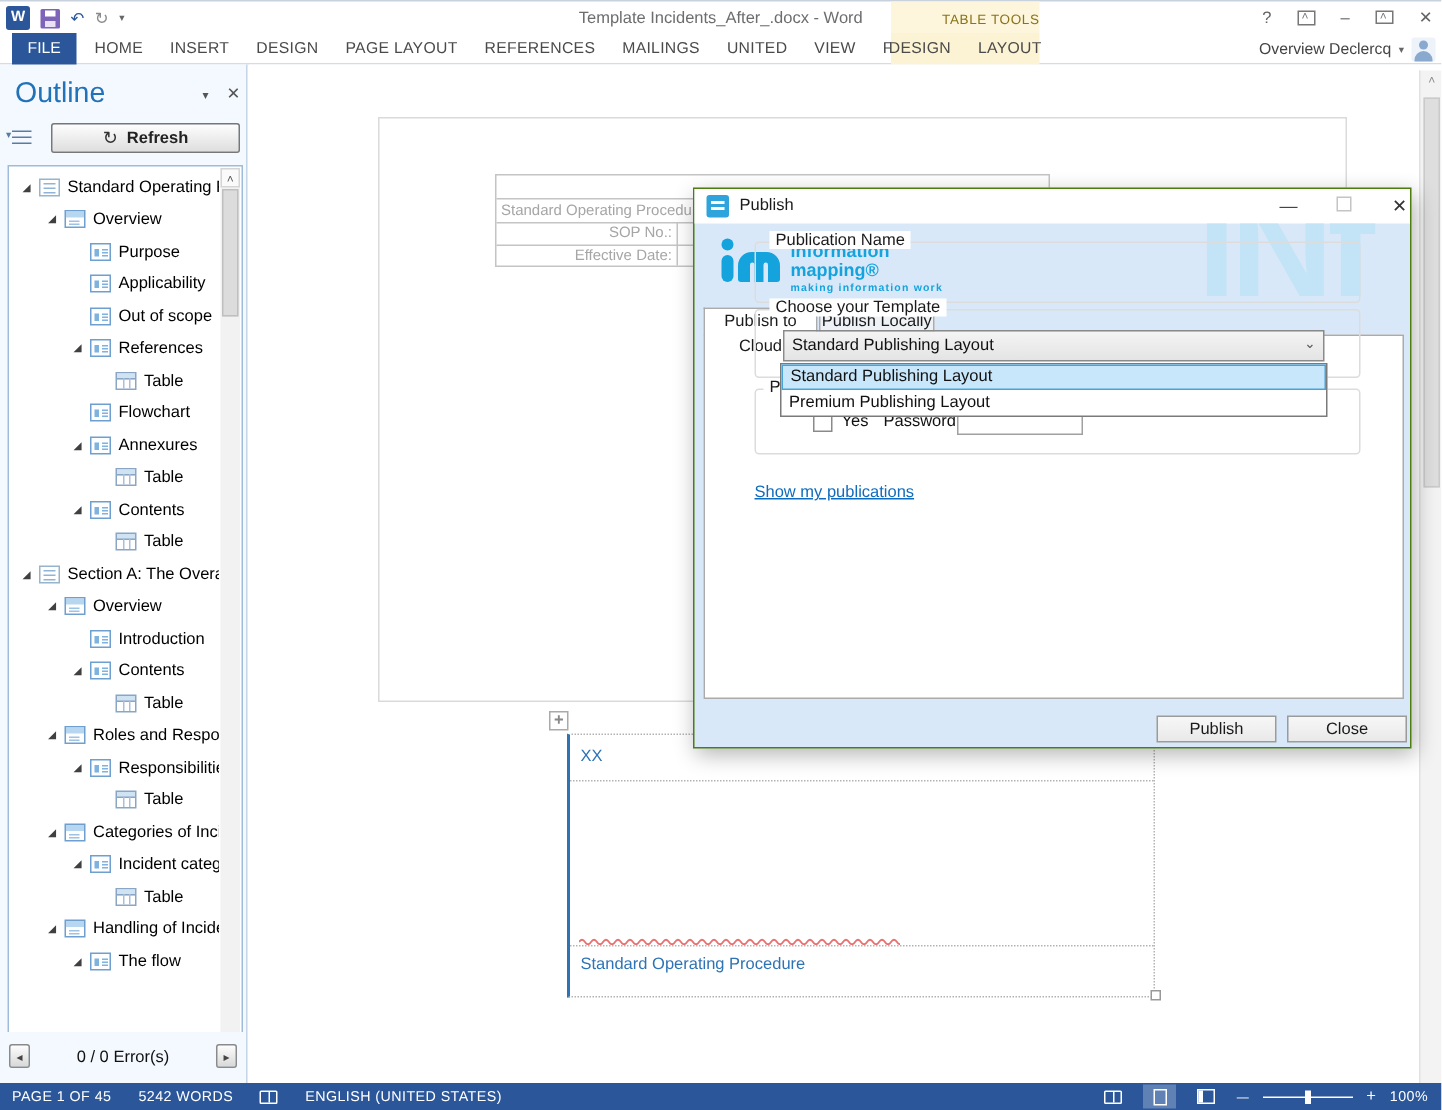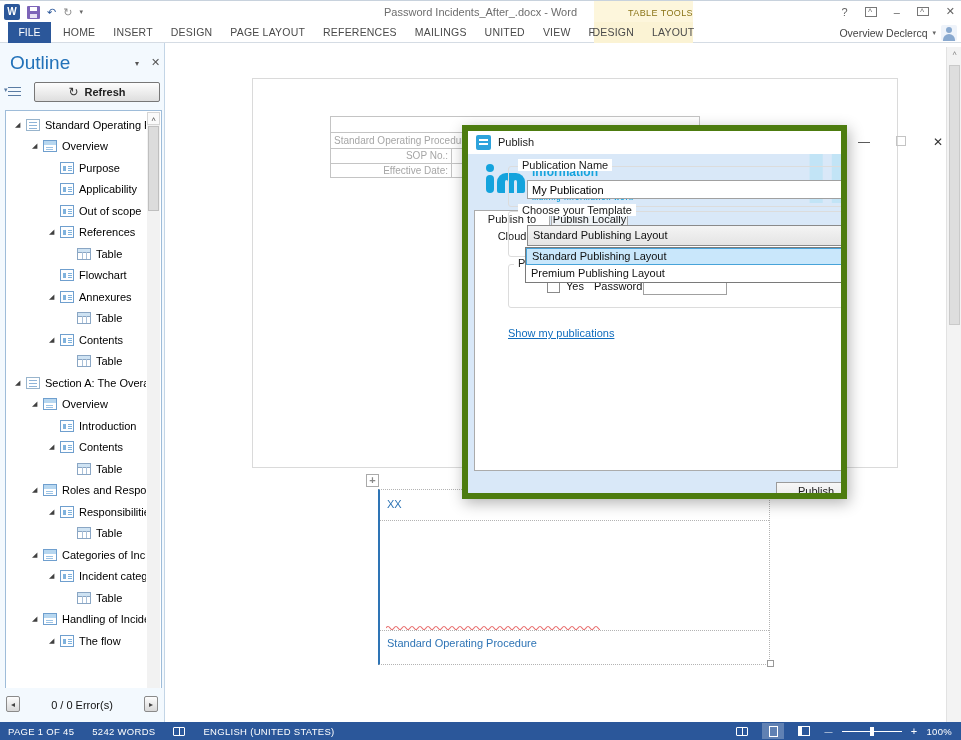--- a/index.html
+++ b/index.html
@@ -104,21 +104,21 @@
   #move-handle { position:absolute; left:200px; top:431px; width:13px; height:13px; background:#fff; border:1px solid #aaa; color:#888; font-size:11px; line-height:11px; text-align:center; font-weight:bold; }
   #title-block { position:absolute; left:212px; top:446px; width:392px; height:176px; border-top:1px dotted #b3b3b3; border-bottom:1px dotted #b3b3b3; border-right:1px dotted #b3b3b3; border-left:2px solid #2e74b5; }
   .dotline { position:absolute; left:0; right:0; height:1px; border-top:1px dotted #b3b3b3; }
   #xx-text { position:absolute; left:7px; top:8px; font-size:11px; color:#2e74b5; }
   #doc-title { position:absolute; left:6px; top:32px; font-size:33px; line-height:44px; color:#5b9bd5; white-space:pre-line; }
   #squiggle { position:absolute; left:6px; top:135px; }
   #doc-subtitle { position:absolute; left:7px; top:147px; font-size:11px; color:#2e74b5; }
   #resize-handle { position:absolute; left:601px; top:617px; width:7px; height:7px; background:#fff; border:1px solid #999; }
 
   
-  #dialog { left:462px; top:125px; width:385px; height:374px; background:#d9e8f8; border:6px solid #4d7c0f; box-shadow:2px 4px 14px rgba(0,0,0,.3); z-index:10; }
+  #dialog { left:462px; top:125px; width:479px; height:374px; background:#d9e8f8; border:1px solid #4d7c0f; box-shadow:2px 4px 14px rgba(0,0,0,.3); z-index:10; }
   #dlg-titlebar { position:absolute; left:0; top:0; right:0; height:23px; background:#fff; }
   #dlg-icon { position:absolute; left:8px; top:4px; width:15px; height:15px; background:#2ea3dc; border-radius:2px; }
   #dlg-icon::before { content:""; position:absolute; left:3px; top:4px; width:9px; height:2px; background:#fff; box-shadow:0 4px 0 #fff; }
   #dlg-title { position:absolute; left:30px; top:5px; font-size:11px; color:#1a1a1a; }
   #dlg-min { position:absolute; left:390px; top:4px; font-size:12px; color:#444; }
   #dlg-max { position:absolute; left:428px; top:5px; width:10px; height:10px; border:1px solid #c4c4c4; }
   #dlg-close { position:absolute; left:465px; top:4px; font-size:12px; color:#333; }
   #dlg-body { position:absolute; left:0; top:23px; right:0; bottom:0; overflow:hidden; }
   #watermark { position:absolute; left:335px; top:-38px; font-size:95px; font-weight:bold; color:#c2e4f6; letter-spacing:-4px; }
   .wm-ring { position:absolute; width:56px; height:56px; border:11px solid #c2e4f6; border-radius:50%; top:102px; }
@@ -175,21 +175,21 @@
 <body>
 
 <div id="titlebar" class="abs">
   <div id="qat" class="abs">
     <span class="word-logo">W</span>
     <span class="save-ic"></span>
     <span class="qat-glyph">↶</span>
     <span class="qat-glyph grey">↻</span>
     <span class="qat-caret">▾</span>
   </div>
-  <div id="title-text" class="abs">Password Incidents_After_.docx - Word</div>
+  <div id="title-text" class="abs">Template Incidents_After_.docx - Word</div>
   <div id="ctx-group" class="abs">TABLE TOOLS</div>
   <div id="win-btns" class="abs">
     <span>?</span>
     <span class="rib-disp"></span>
     <span>–</span>
     <span class="rib-disp" style="height:9px"></span>
     <span>✕</span>
   </div>
 </div>
 
@@ -518,21 +518,20 @@
       <div id="im-tagline">making information work</div>
     </div>
 
     <div id="tab-cloud" class="dlg-tab">Publish to Cloud</div>
     <div id="tab-local" class="dlg-tab">Publish Locally</div>
 
     <div id="dlg-panel"></div>
 
     <div id="grp-name" class="groupbox" style="z-index:3"></div>
     <div id="lbl-name" class="grouplabel" style="z-index:3">Publication Name</div>
-    <input id="inp-name" style="z-index: 3;" value="My Publication">
 
     <div id="grp-tpl" class="groupbox" style="z-index:3"></div>
     <div id="lbl-tpl" class="grouplabel" style="z-index:3">Choose your Template</div>
     <div id="combo" style="z-index:4">
       <span>Standard Publishing Layout</span>
       <span class="chev">⌄</span>
     </div>
 
     <div id="grp-pro" class="groupbox" style="z-index:3"></div>
     <div id="lbl-pro" class="grouplabel" style="z-index:3">Pro</div>

